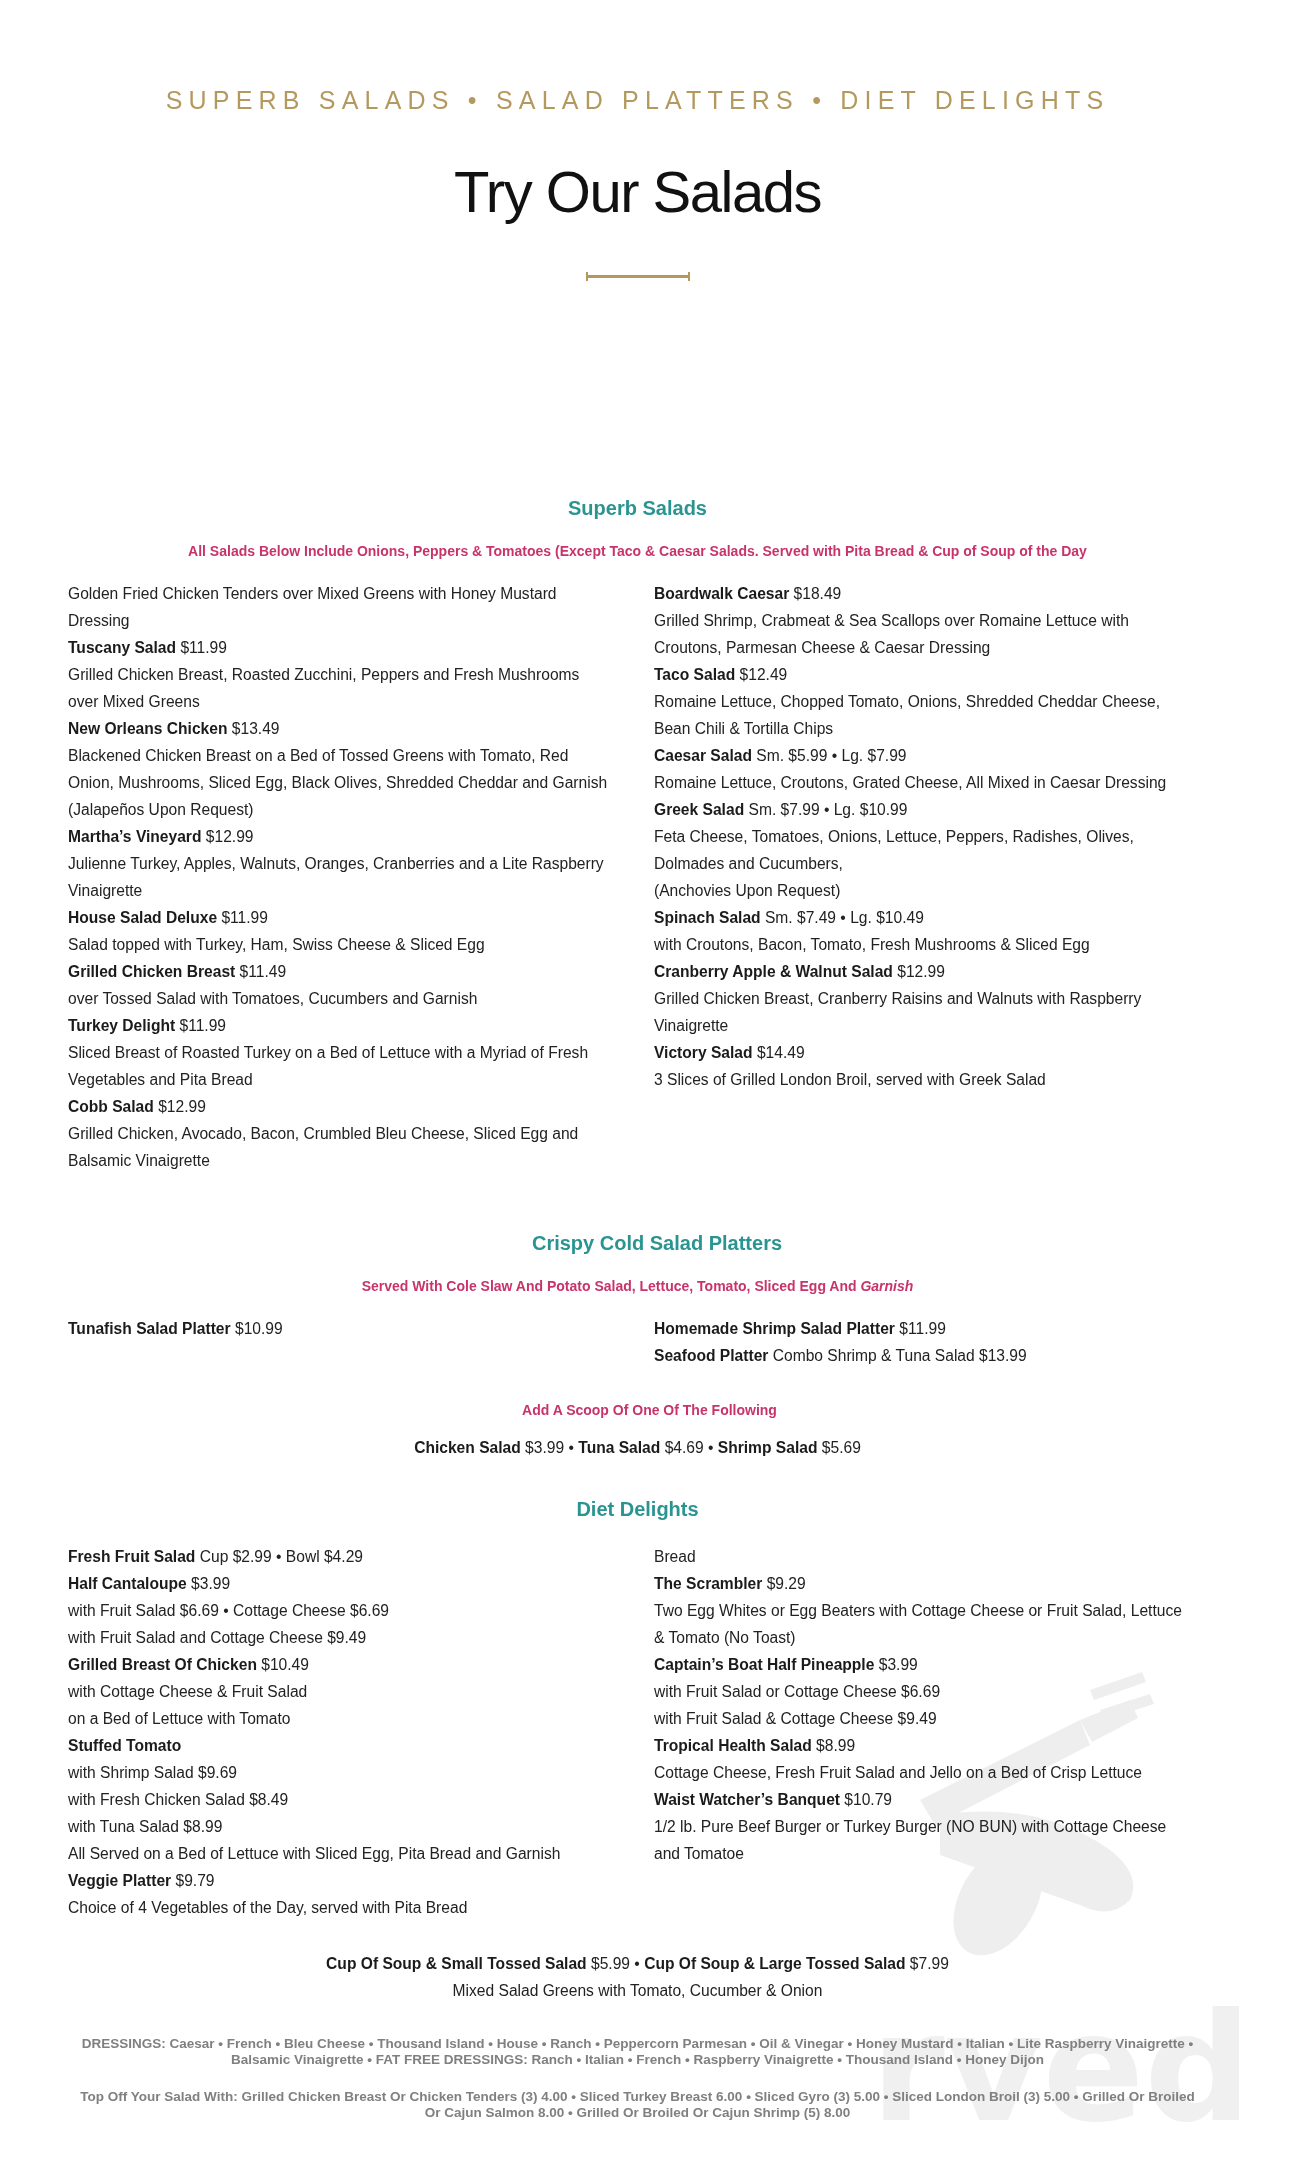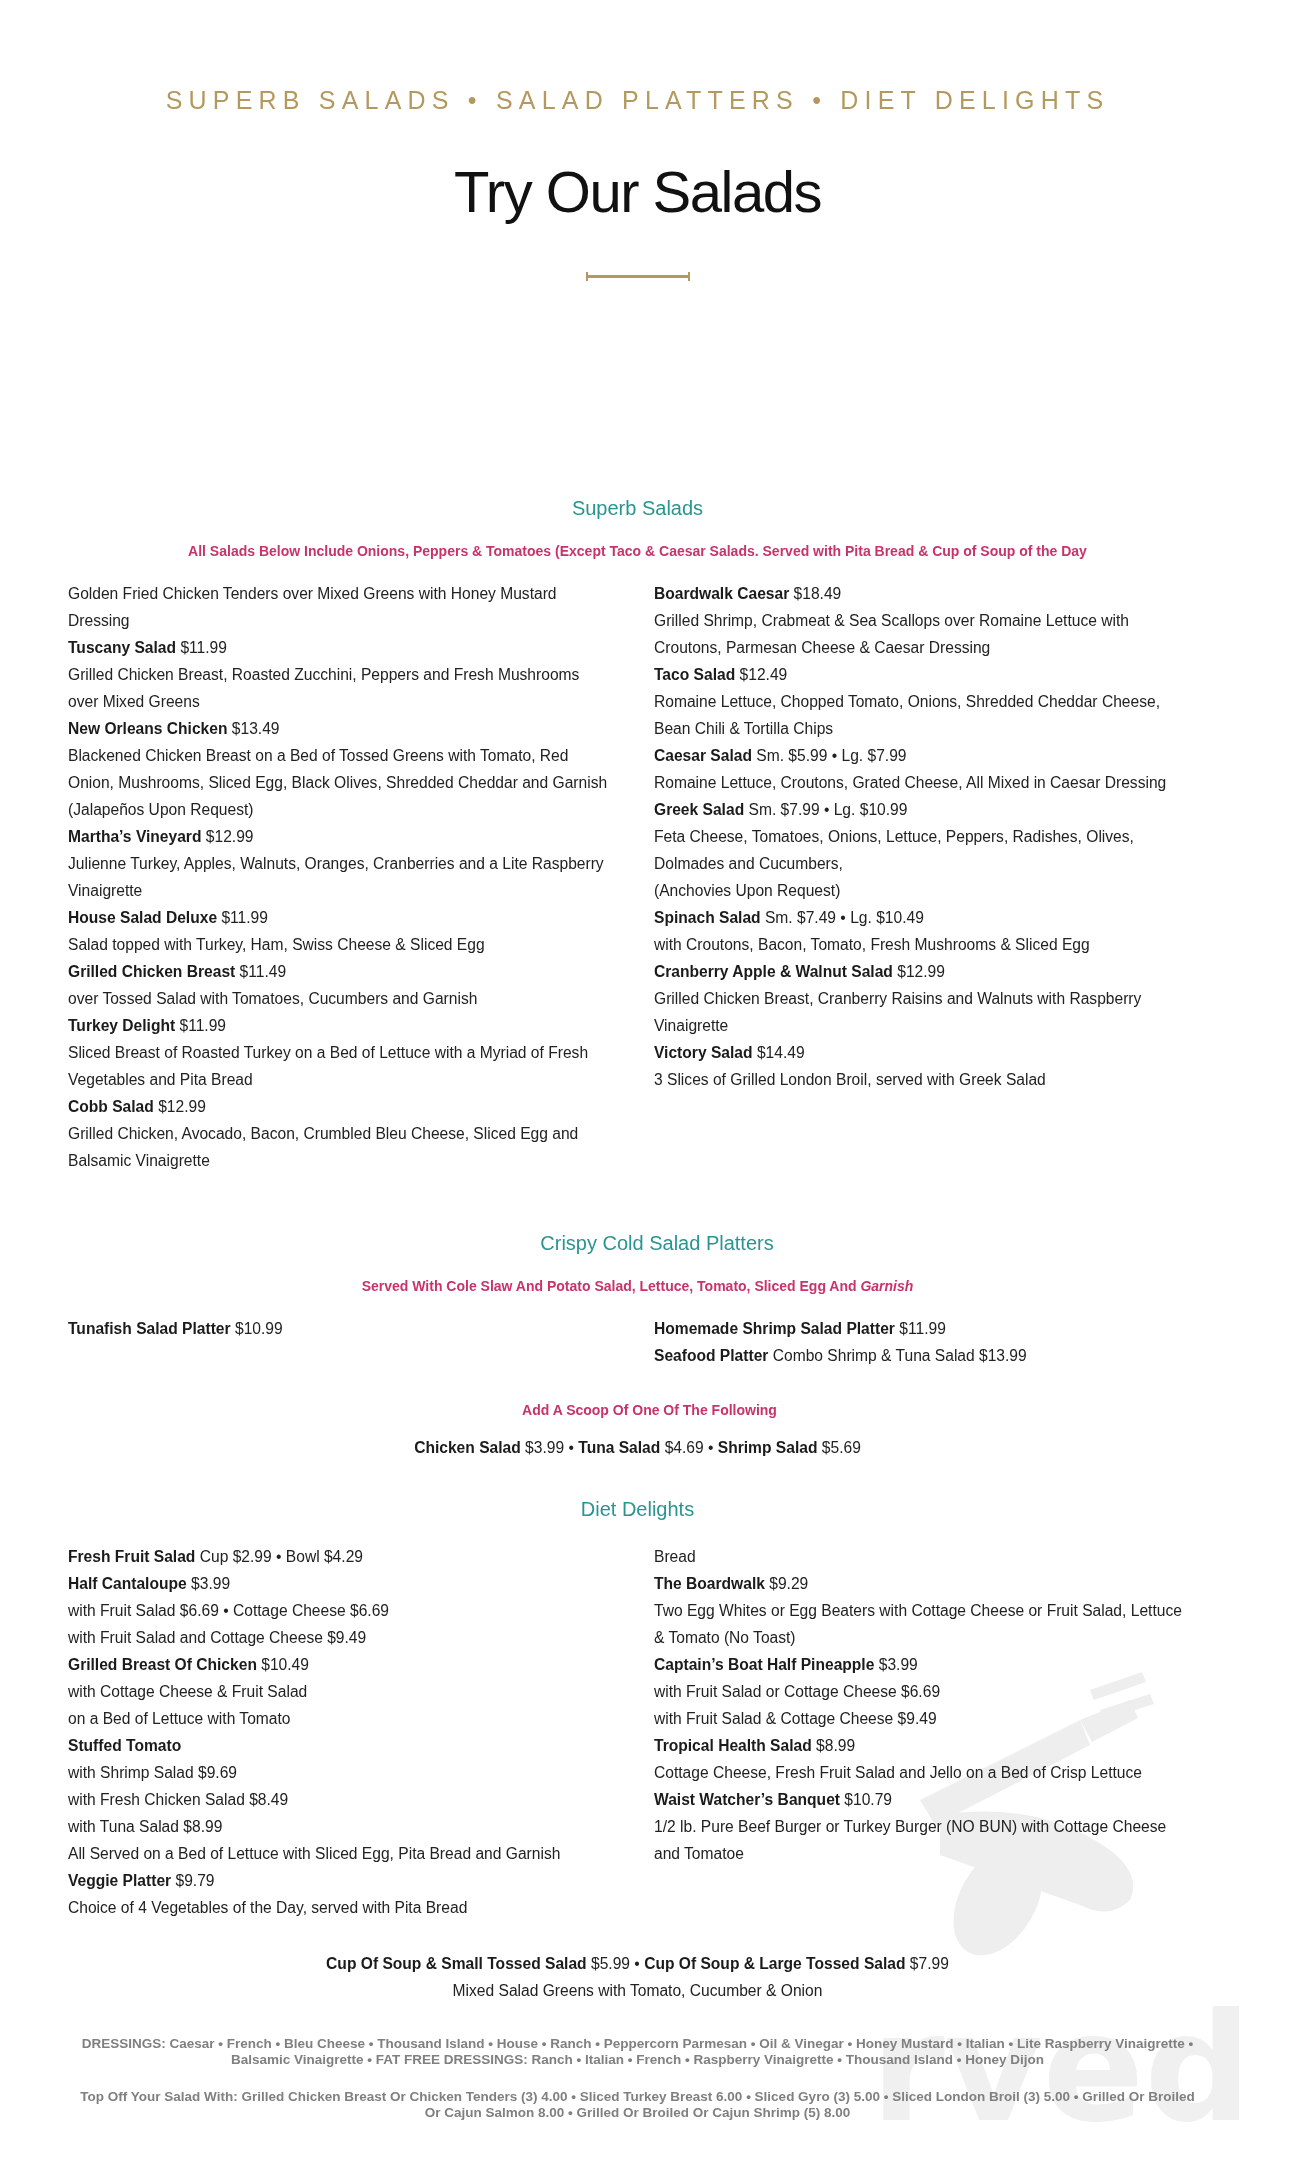--- a/index.html
+++ b/index.html
@@ -39,21 +39,21 @@
     .title-divider::before, .title-divider::after {
       content: ""; position: absolute; top: -3px;
       width: 2px; height: 9px; background: #b4995e;
     }
     .title-divider::before { left: 0; }
     .title-divider::after { right: 0; }
 
     .section-heading {
       position: absolute; left: 0; width: 1275px;
       text-align: center;
-      font-size: 20px; font-weight: 400;
+      font-size: 20px; font-weight: 700;
       color: #2a9590;
     }
     .section-note {
       position: absolute; left: 0; width: 1275px;
       text-align: center;
       font-size: 14px; font-weight: 700;
       color: #c8336a;
     }
     .col {
       position: absolute;
@@ -178,21 +178,21 @@
     <span class="line"><span class="item-name">Stuffed Tomato</span></span>
     <span class="line">with Shrimp Salad $9.69</span>
     <span class="line">with Fresh Chicken Salad $8.49</span>
     <span class="line">with Tuna Salad $8.99</span>
     <span class="line">All Served on a Bed of Lettuce with Sliced Egg, Pita Bread and Garnish</span>
     <span class="line"><span class="item-name">Veggie Platter</span> <span>$9.79</span></span>
     <span class="line">Choice of 4 Vegetables of the Day, served with Pita Bread</span>
   </div>
 <div class="col right" style="top:1543px;" id="dd-right">
     <span class="line">Bread</span>
-    <span class="line"><span class="item-name">The Boardwalk</span> <span>$9.29</span></span>
+    <span class="line"><span class="item-name">The Scrambler</span> <span>$9.29</span></span>
     <span class="line">Two Egg Whites or Egg Beaters with Cottage Cheese or Fruit Salad, Lettuce</span>
     <span class="line">&amp; Tomato (No Toast)</span>
     <span class="line"><span class="item-name">Captain’s Boat Half Pineapple</span> <span>$3.99</span></span>
     <span class="line">with Fruit Salad or Cottage Cheese $6.69</span>
     <span class="line">with Fruit Salad &amp; Cottage Cheese $9.49</span>
     <span class="line"><span class="item-name">Tropical Health Salad</span> <span>$8.99</span></span>
     <span class="line">Cottage Cheese, Fresh Fruit Salad and Jello on a Bed of Crisp Lettuce</span>
     <span class="line"><span class="item-name">Waist Watcher’s Banquet</span> <span>$10.79</span></span>
     <span class="line">1/2 lb. Pure Beef Burger or Turkey Burger (NO BUN) with Cottage Cheese</span>
     <span class="line">and Tomatoe</span>

